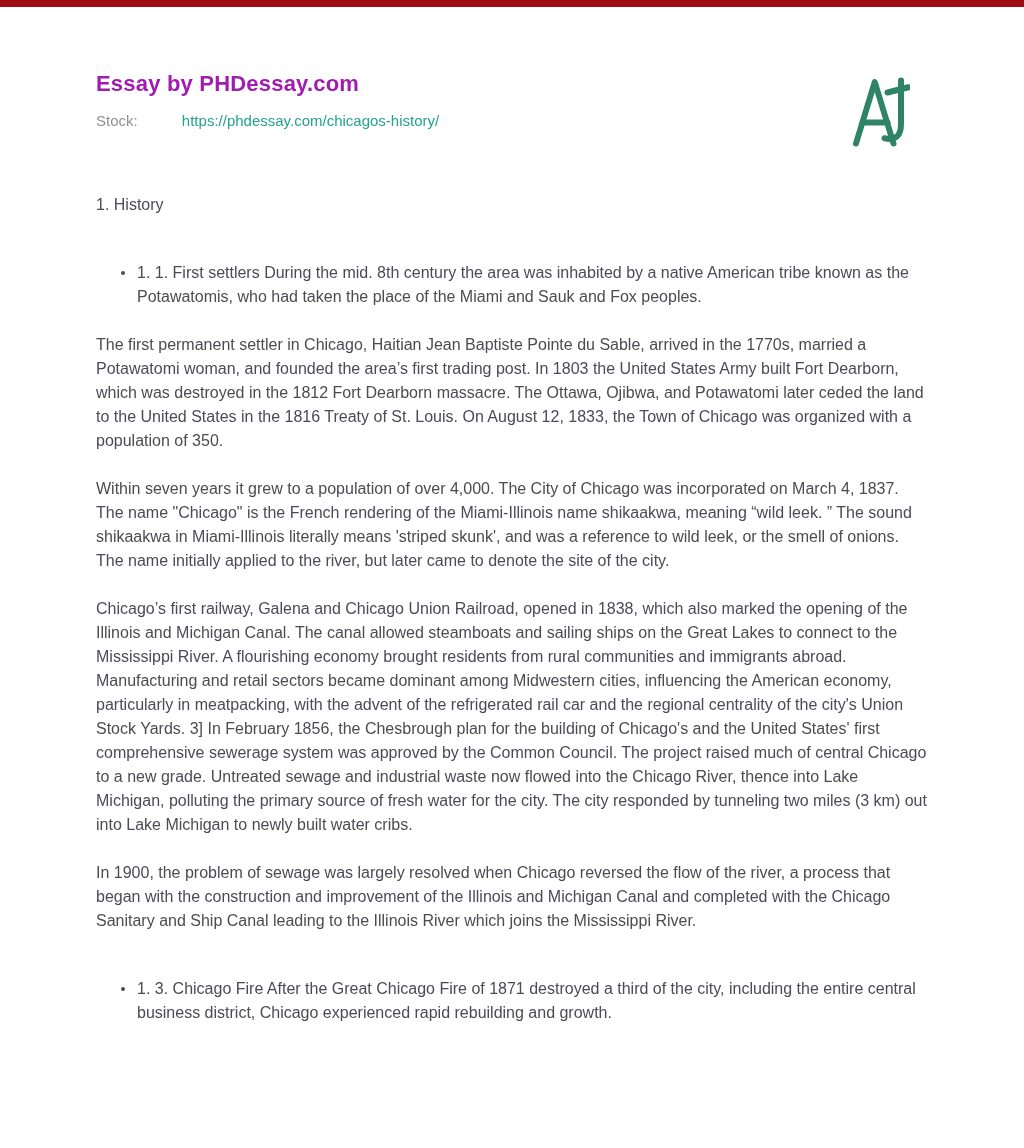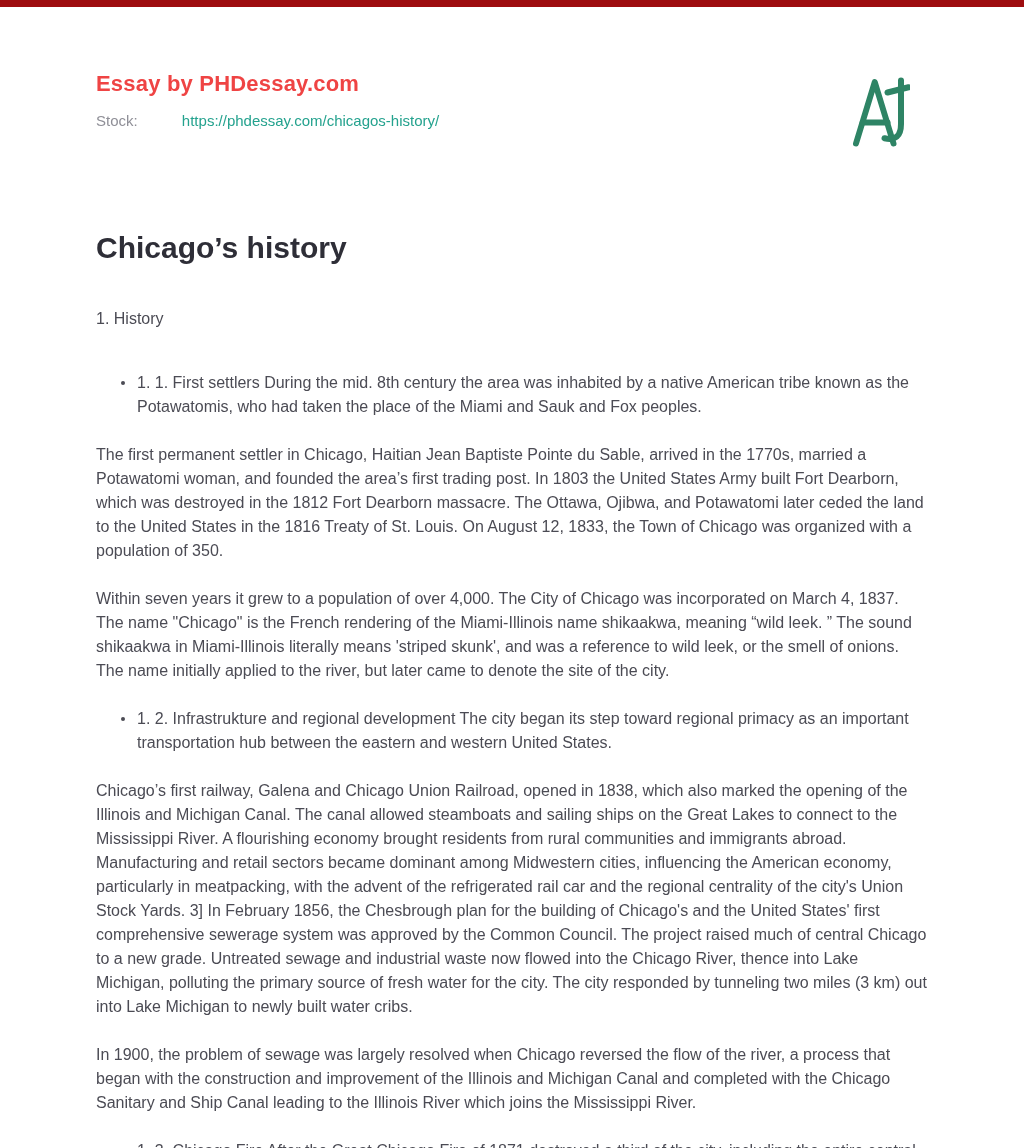--- a/index.html
+++ b/index.html
@@ -7,33 +7,33 @@
   body {
     font-family:"Liberation Sans", sans-serif;
     width:1024px; height:1148px;
     overflow:hidden;
     color:#4b4b54;
   }
   .top-bar { height:7px; width:100%; background:var(--accent_red,#9e0c0f); }
   .page { width:832px; margin-left:96px; padding-top:64px; }
 
   .header { display:flex; justify-content:space-between; align-items:flex-start; }
-  .site-heading { font-size:22px; font-weight:700; color:#ef4444; letter-spacing:.2px; }
+  .site-heading { font-size:22px; font-weight:700; color:#a21caf; letter-spacing:.2px; }
   .source-line { margin-top:15px; font-size:15px; color:#8f8f97; }
   .source-line a { color:var(--accent_teal,#24a28e); text-decoration:none; cursor:pointer;margin-left:40px; }
   .logo { margin-right:18px; margin-top:2px; }
   .logo svg { display:block; }
   .logo path { stroke:var(--logo_green,#2e8465); stroke-width:8; fill:none; stroke-linecap:round; stroke-linejoin:round; }
 
   .essay-title { margin-top:80px; font-size:30px; font-weight:700; color:#2e2e37; }
 
   .content { margin-top:42px; font-size:16px; line-height:24px; color:#4b4b54; }
   .content p { margin-bottom:24px; }
   .content .section-lead { margin-bottom:40px; }
-  ul.bullets { list-style:none; padding-left:41px; margin-bottom:24px; }
+  ul.bullets { list-style:none; padding-left:41px; margin-bottom:24px;margin-top:44px; }
   ul.bullets li { position:relative; }
   ul.bullets li::before {
     content:""; position:absolute; left:-16px; top:10px;
     width:4px; height:4px; border-radius:50%; background:#4b4b54;
   }
 </style>
 </head>
 <body>
 
 <div class="top-bar"></div>
@@ -51,37 +51,33 @@
     <div class="logo">
       <svg width="60" height="78" viewBox="0 0 80 100" aria-hidden="true">
         <path d="M8 92 L33 10 L58 92"></path>
         <path d="M17 64 L50 64"></path>
         <path d="M50 24 L78 17"></path>
         <path d="M68 8 L68 66 Q68 90 46 85"></path>
       </svg>
     </div>
   </div>
 
-  <h2 class="essay-title">Chicago’s history</h2>
 
   <div class="content">
 
     <p class="section-lead">1. History</p>
 
     <ul class="bullets">
       <li>1. 1. First settlers During the mid. 8th century the area was inhabited by a native American tribe known as the Potawatomis, who had taken the place of the Miami and Sauk and Fox peoples.</li>
     </ul>
 
     <p>The first permanent settler in Chicago, Haitian Jean Baptiste Pointe du Sable, arrived in the 1770s, married a Potawatomi woman, and founded the area’s first trading post. In 1803 the United States Army built Fort Dearborn, which was destroyed in the 1812 Fort Dearborn massacre. The Ottawa, Ojibwa, and Potawatomi later ceded the land to the United States in the 1816 Treaty of St. Louis. On August 12, 1833, the Town of Chicago was organized with a population of 350.</p>
 
     <p>Within seven years it grew to a population of over 4,000. The City of Chicago was incorporated on March 4, 1837. The name "Chicago" is the French rendering of the Miami-Illinois name shikaakwa, meaning “wild leek. ” The sound shikaakwa in Miami-Illinois literally means 'striped skunk', and was a reference to wild leek, or the smell of onions. The name initially applied to the river, but later came to denote the site of the city.</p>
 
-    <ul class="bullets">
-      <li>1. 2. Infrastrukture and regional development The city began its step toward regional primacy as an important transportation hub between the eastern and western United States.</li>
-    </ul>
 
     <p>Chicago’s first railway, Galena and Chicago Union Railroad, opened in 1838, which also marked the opening of the Illinois and Michigan Canal. The canal allowed steamboats and sailing ships on the Great Lakes to connect to the Mississippi River. A flourishing economy brought residents from rural communities and immigrants abroad. Manufacturing and retail sectors became dominant among Midwestern cities, influencing the American economy, particularly in meatpacking, with the advent of the refrigerated rail car and the regional centrality of the city's Union Stock Yards. 3] In February 1856, the Chesbrough plan for the building of Chicago's and the United States' first comprehensive sewerage system was approved by the Common Council.  The project raised much of central Chicago to a new grade. Untreated sewage and industrial waste now flowed into the Chicago River, thence into Lake Michigan, polluting the primary source of fresh water for the city. The city responded by tunneling two miles (3 km) out into Lake Michigan to newly built water cribs.</p>
 
     <p>In 1900, the problem of sewage was largely resolved when Chicago reversed the flow of the river, a process that began with the construction and improvement of the Illinois and Michigan Canal and completed with the Chicago Sanitary and Ship Canal leading to the Illinois River which joins the Mississippi River.</p>
 
     <ul class="bullets">
       <li>1. 3. Chicago Fire After the Great Chicago Fire of 1871 destroyed a third of the city, including the entire central business district, Chicago experienced rapid rebuilding and growth.</li>
     </ul>
 
   </div>

